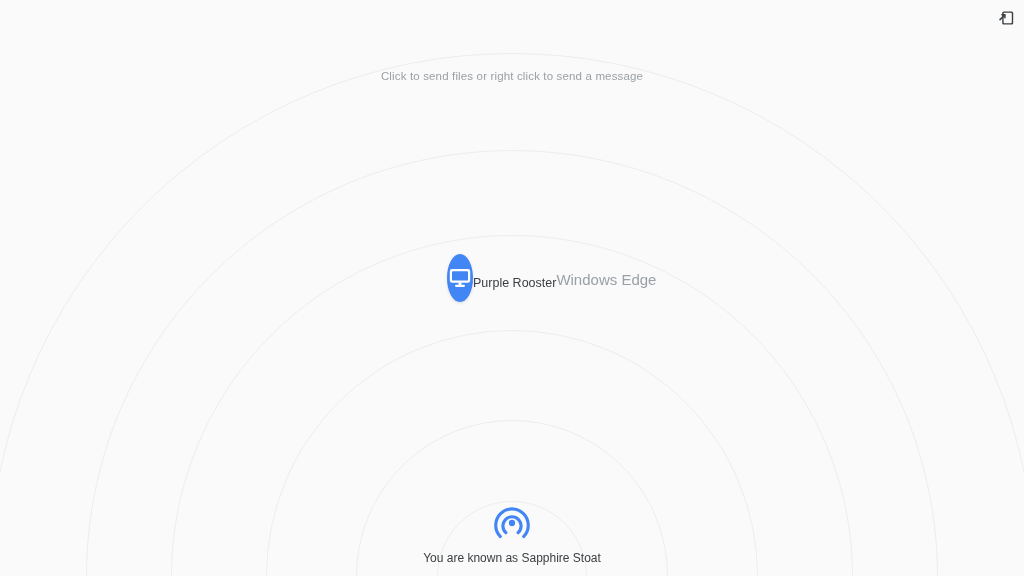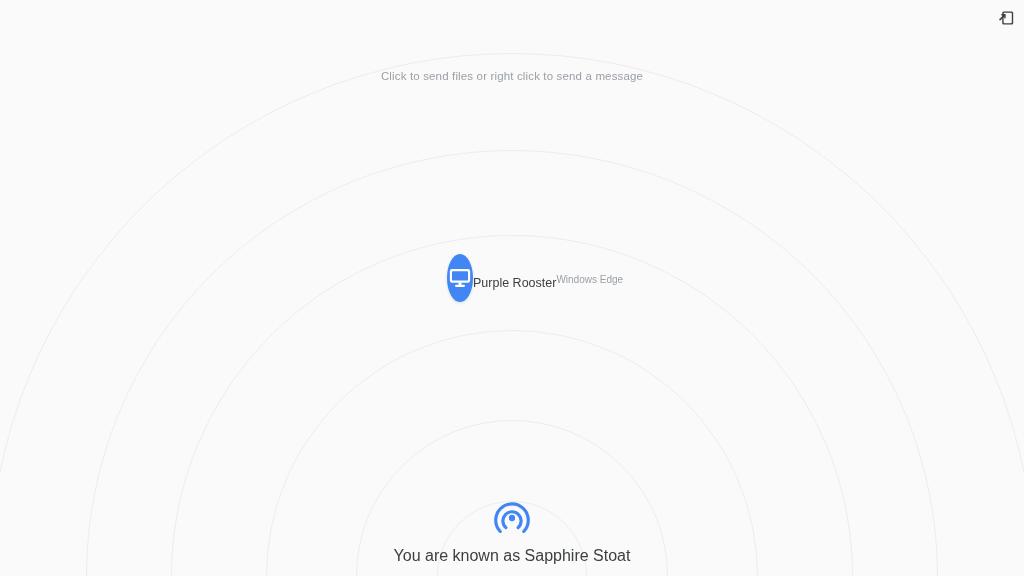--- a/index.html
+++ b/index.html
@@ -127,21 +127,21 @@
   .peer-name {
     margin-top: 10px;
     font-size: 12.5px;
     color: #3c4043;
     line-height: 1.2;
     text-align: center;
     white-space: nowrap;
   }
   .peer-device {
     margin-top: 3px;
-    font-size: 10px;
+    font-size: 15px;
     color: #9aa0a6;
     line-height: 1.2;
     text-align: right;
     white-space: nowrap;
   }
 
   
   .footer {
     position: absolute;
     left: 0;
@@ -155,21 +155,21 @@
   .logo {
     width: 44px;
     height: 44px;
     display: flex;
     align-items: center;
     justify-content: center;
   }
   .logo svg { display: block; }
   .display-name {
     margin-top: 6px;
-    font-size: 16px;
+    font-size: 12px;
     color: #3c4043;
     line-height: 1.25;
     text-align: center;
   }
   .discovery-note {
     margin-top: 3px;
     font-size: 9.5px;
     color: #4285f4;
     line-height: 1.25;
     text-align: center;

